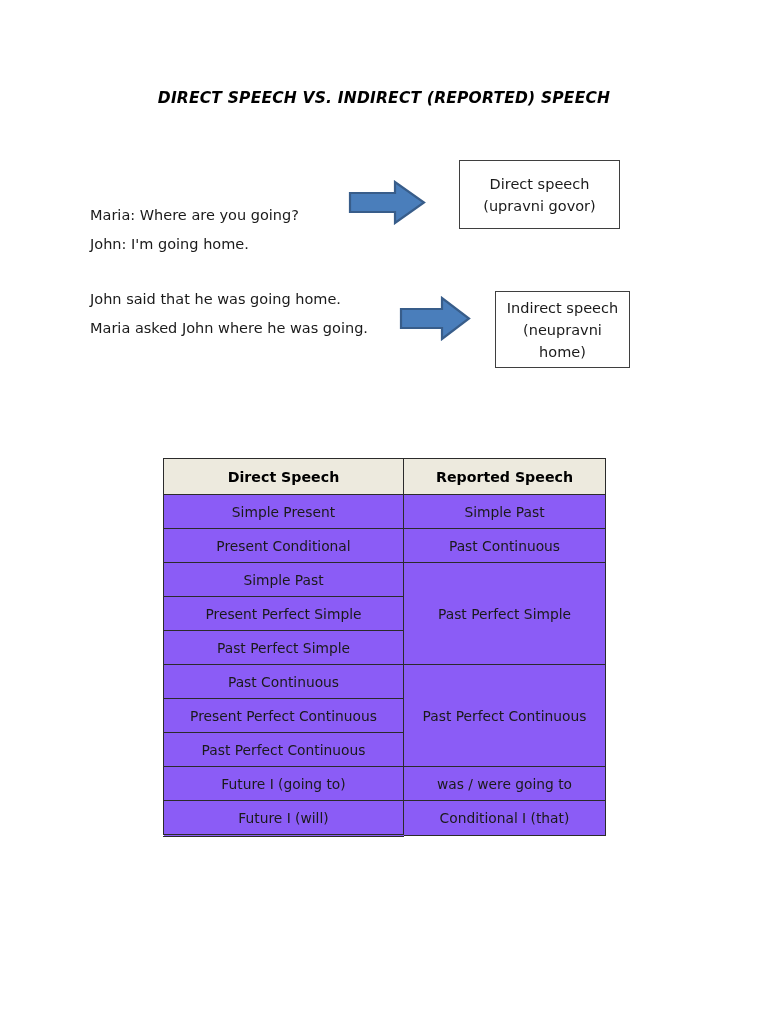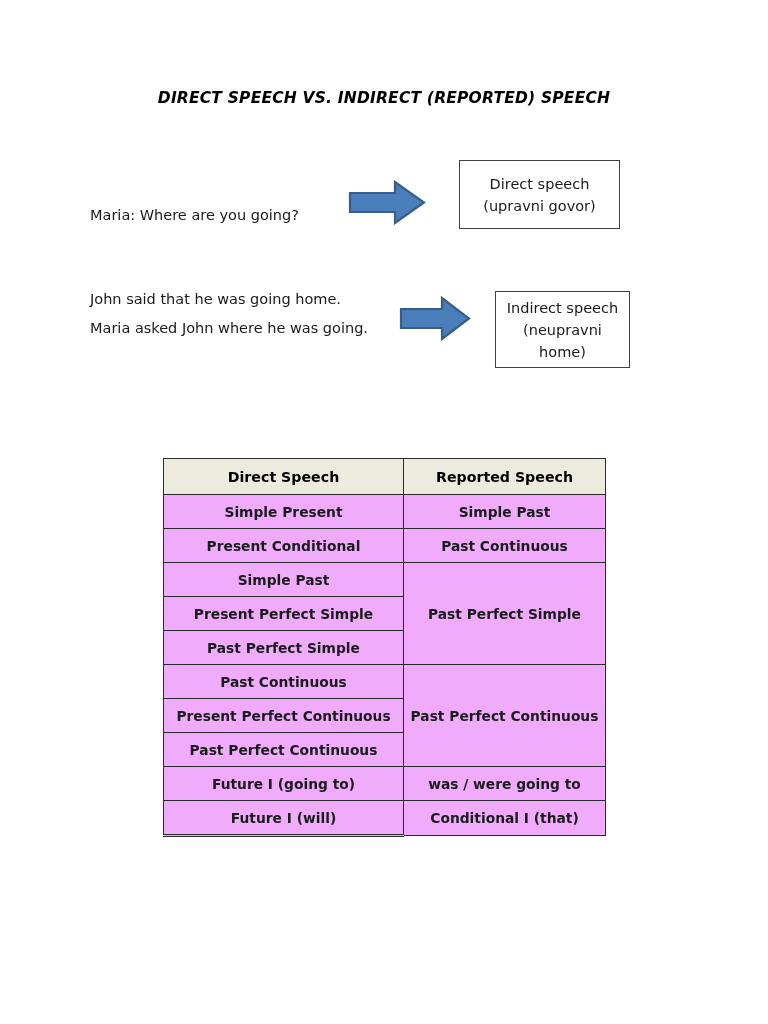--- a/index.html
+++ b/index.html
@@ -78,22 +78,22 @@
   .tense-table col.c-left  { width: 240px; }
   .tense-table col.c-right { width: 202px; }
 
   .tense-table th,
   .tense-table td {
     border: 1.1px solid #2b2b2b;
     text-align: center;
     vertical-align: middle;
     height: 31px;
     padding: 1px 4px;
-    font-weight: bold;
-    background: #f0abfc;
+    font-weight: normal;
+    background: #8b5cf6;
   }
   .tense-table thead th {
     background: #edeade;
     font-weight: bold;
     font-size: 14.2px;
     height: 33px;
     color: #000;
     border-bottom: 1.6px solid #2b2b2b;
   }
   .tense-table tbody tr:last-child td.left-cell {
@@ -103,20 +103,21 @@
   .tense-table .outer-right { border-right-width: 1.6px; }
   .tense-table .merged-cell { vertical-align: middle; }
 </style>
 </head>
 <body>
 
 <div class="doc-title">DIRECT SPEECH VS. INDIRECT (REPORTED) SPEECH</div>
 
 <div class="example-block" style="left:90px; top:173px;margin-top:28px;">
   <div class="speech-line">Maria: Where are you going?</div>
+  <div class="speech-line">John: I'm going home.</div>
 </div>
 
 <span class="arrow" style="left:348px; top:180px;">
   <svg width="78" height="45" viewBox="0 0 78 45" xmlns="http://www.w3.org/2000/svg">
     <polygon points="2,13 47,13 47,2 76,22.5 47,43 47,32 2,32" fill="#4A7EBB" stroke="#385D8A" stroke-width="2.2" stroke-linejoin="miter"></polygon>
   </svg>
 </span>
 
 <div class="label-box" style="left:459px; top:160px; width:161px; height:69px;">
   <div>Direct speech</div>

